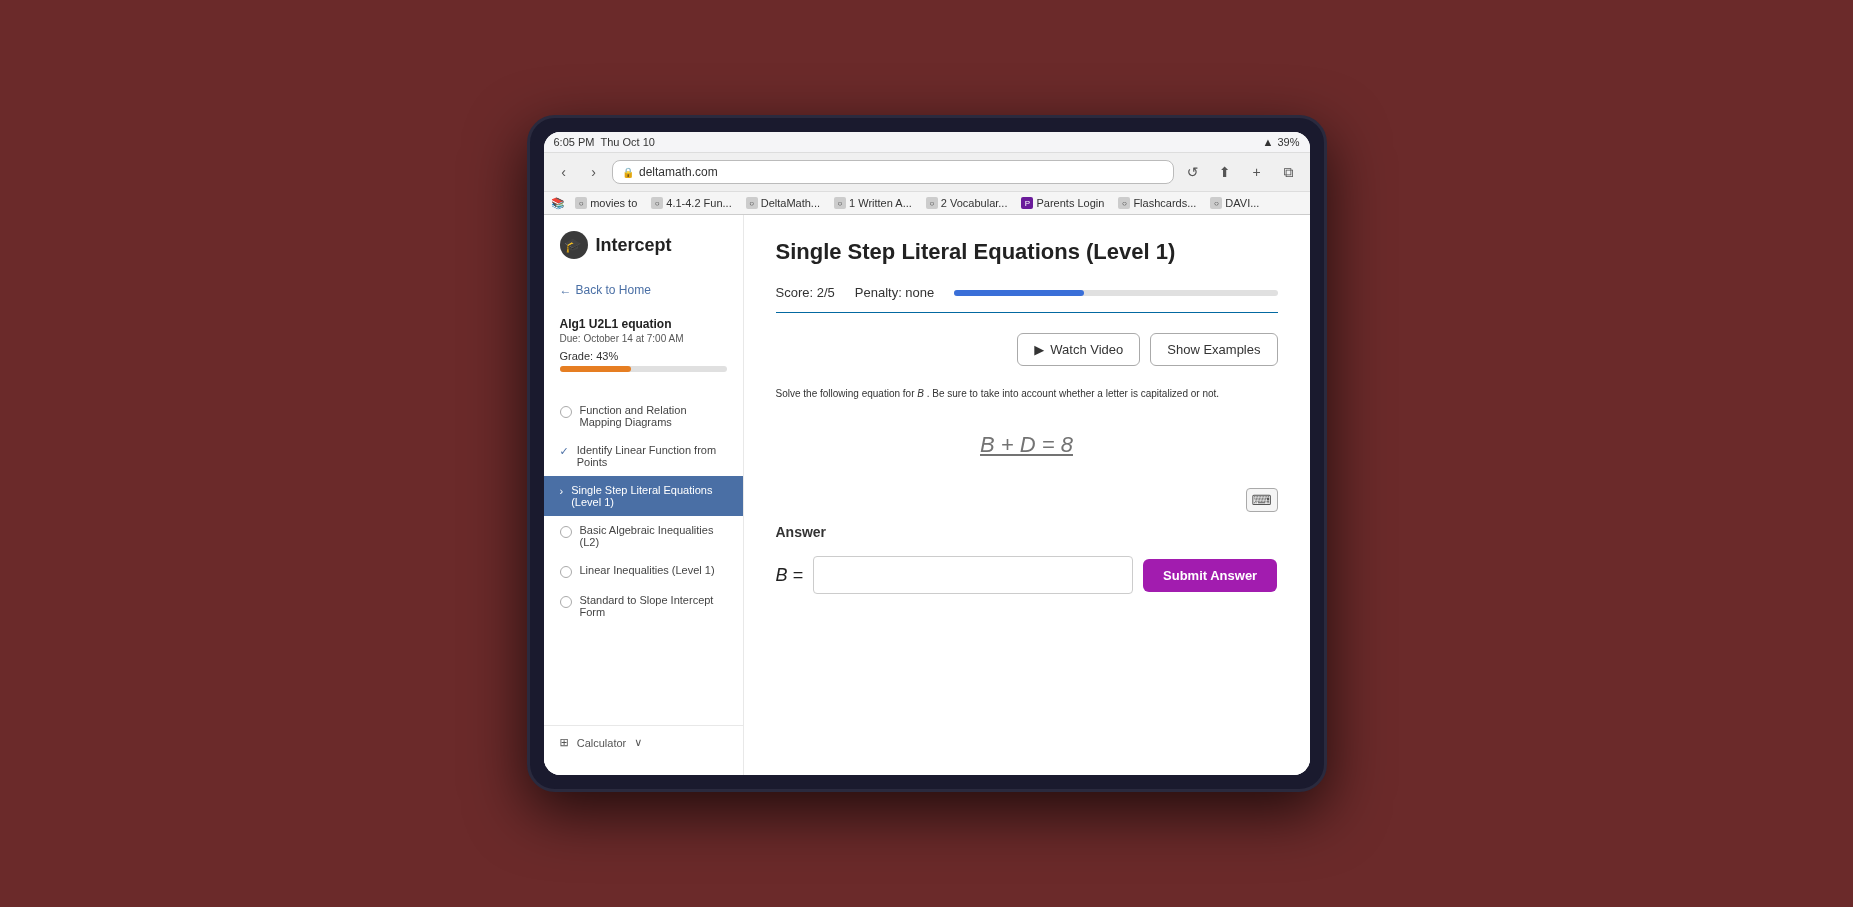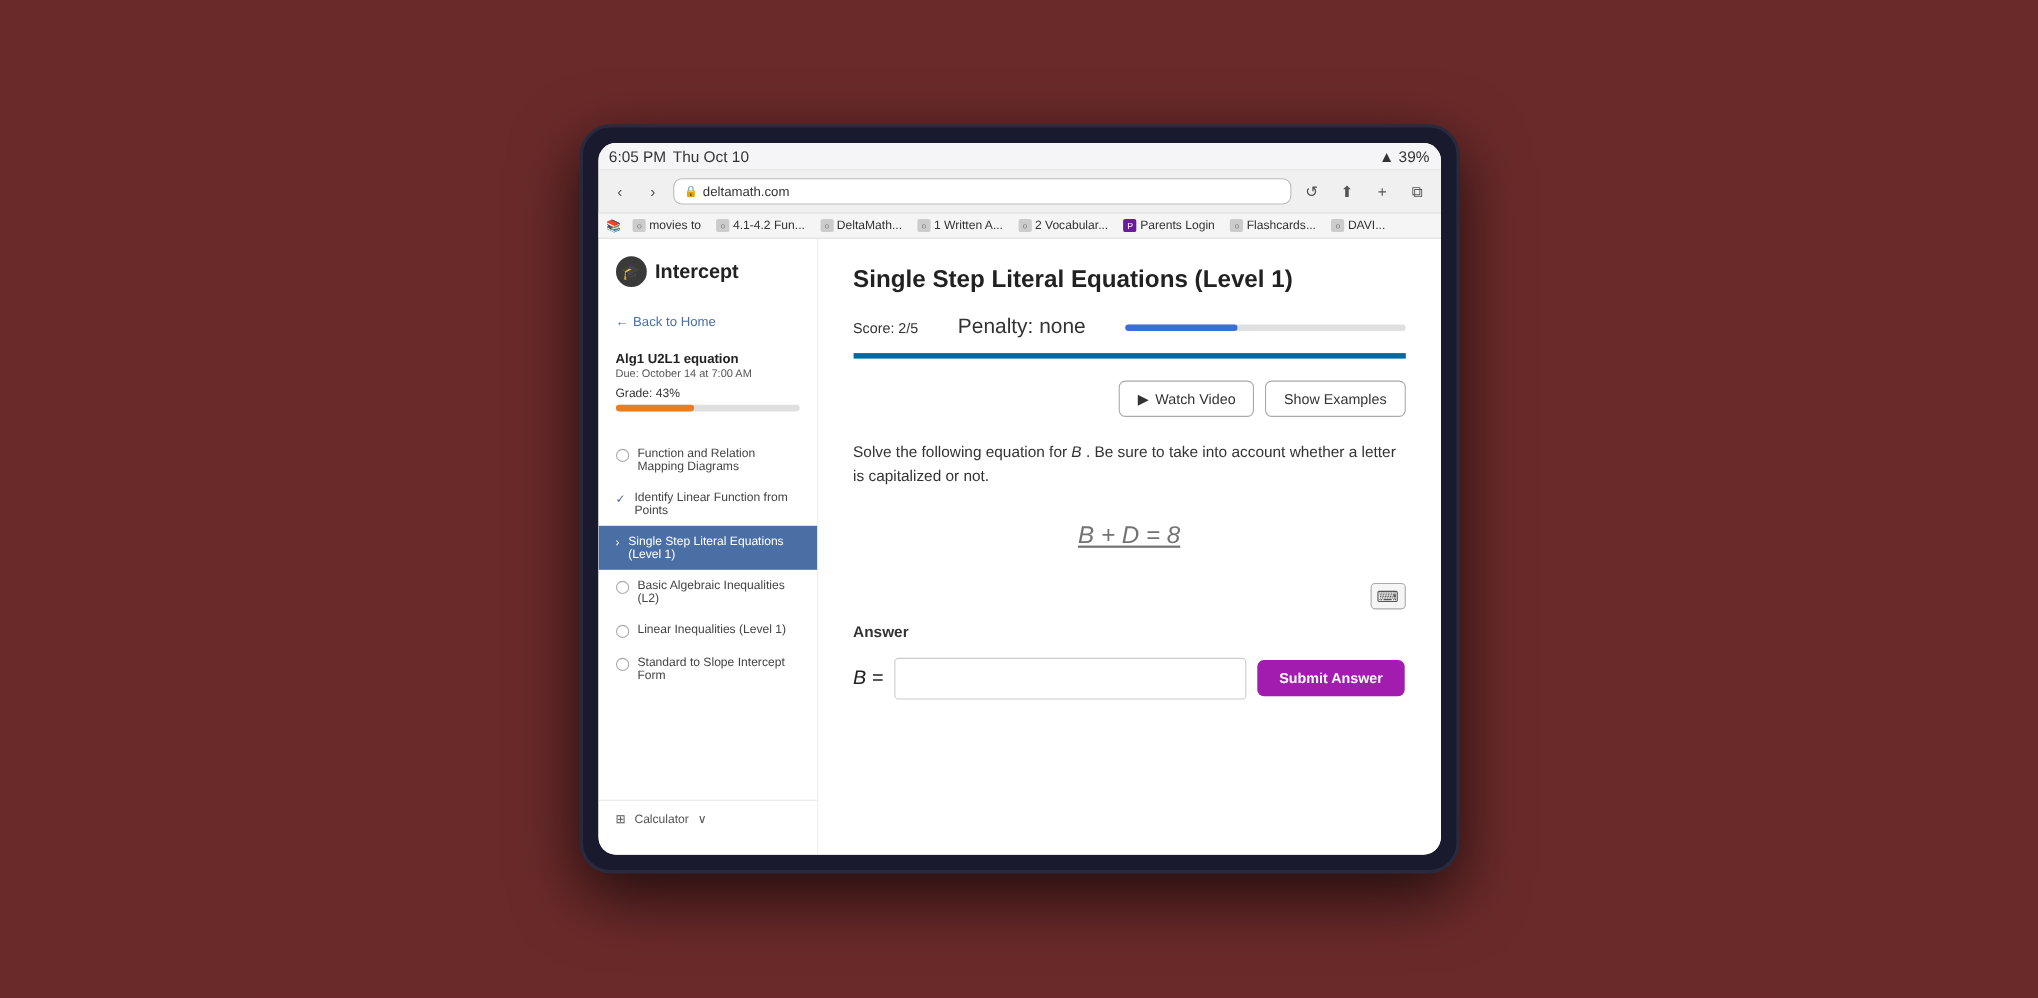--- a/index.html
+++ b/index.html
@@ -27,21 +27,21 @@
       overflow: hidden;
     }
 
     
     .status-bar {
       background: #f5f5f7;
       display: flex;
       justify-content: space-between;
       align-items: center;
       padding: 4px 10px;
-      font-size: 14px;
+      font-size: 11px;
       color: #333;
       border-bottom: 1px solid #ddd;
     }
     .status-left { display: flex; gap: 6px; align-items: center; }
     .status-right { display: flex; gap: 4px; align-items: center; }
 
     
     .browser-chrome {
       background: #f0f0f0;
       border-bottom: 1px solid #ccc;
@@ -294,33 +294,33 @@
     .page-title {
       font-size: 22px;
       font-weight: 600;
       color: #222;
       margin-bottom: 20px;
     }
 
     .score-bar-area {
       display: flex;
       align-items: center;
-      gap: 36px;
+      gap: 20px;
       margin-bottom: 20px;
       padding-bottom: 12px;
-      border-bottom: 5px solid #0369a1;
+      border-bottom: 1px solid #0369a1;
     }
 
     .score-label {
       font-size: 13px;
       color: #333;
     }
 
     .penalty-label {
-      font-size: 19px;
+      font-size: 13px;
       color: #333;
     }
 
     .progress-bar-container {
       flex: 1;
       height: 6px;
       background: #e0e0e0;
       border-radius: 3px;
     }
 
@@ -361,21 +361,21 @@
     }
 
     .question-label {
       font-size: 14px;
       font-weight: 600;
       color: #222;
       margin-bottom: 16px;
     }
 
     .question-text {
-      font-size: 14px;
+      font-size: 10px;
       color: #333;
       line-height: 1.6;
       margin-bottom: 30px;
     }
 
     .equation-display {
       text-align: center;
       font-size: 22px;
       color: #737373;
       margin-bottom: 30px;

